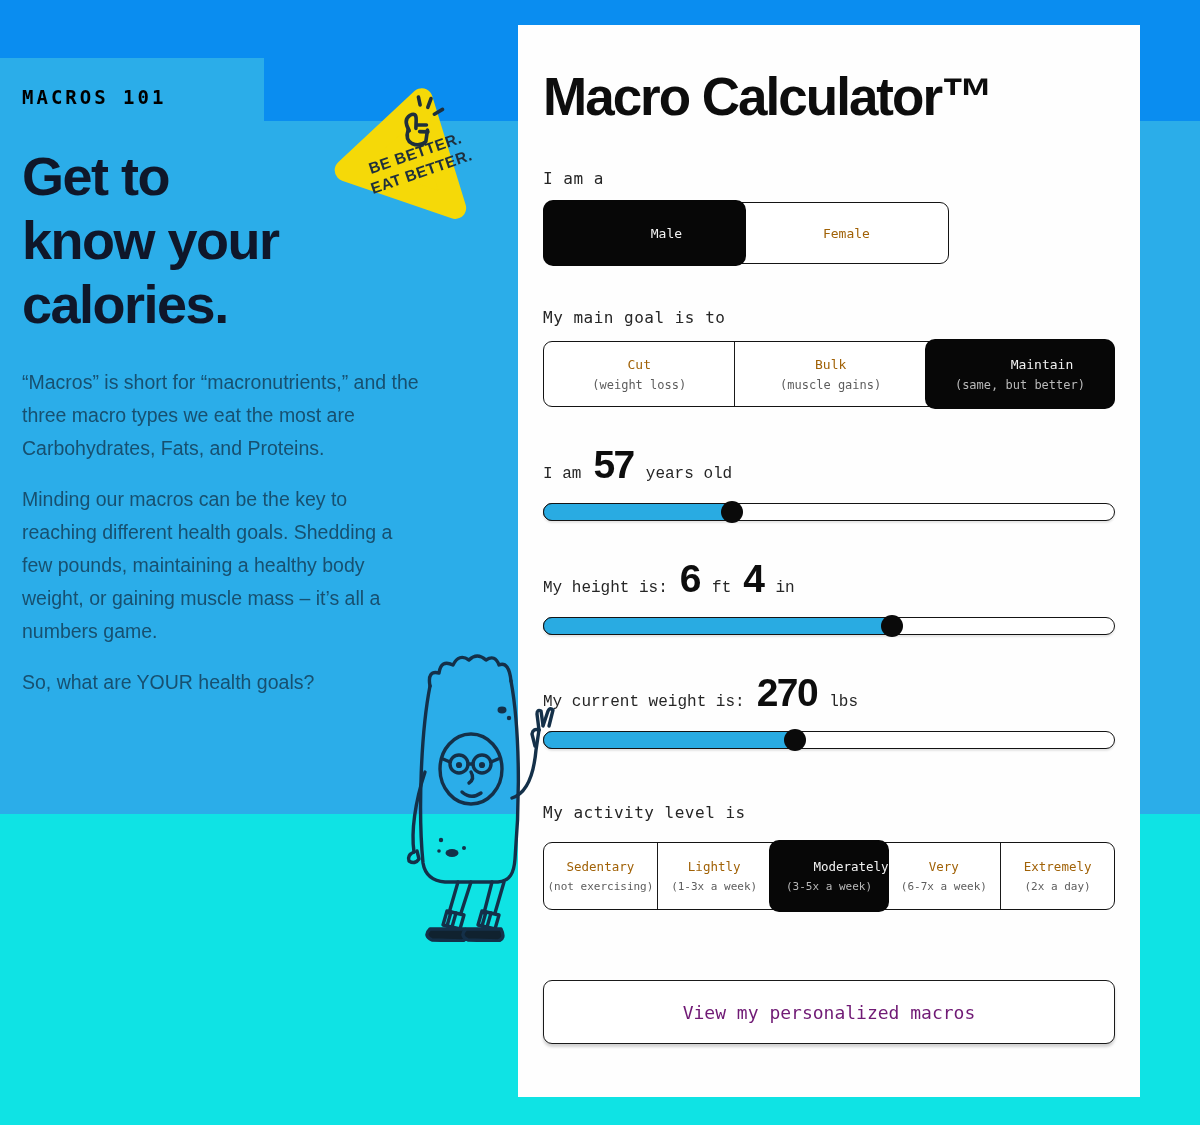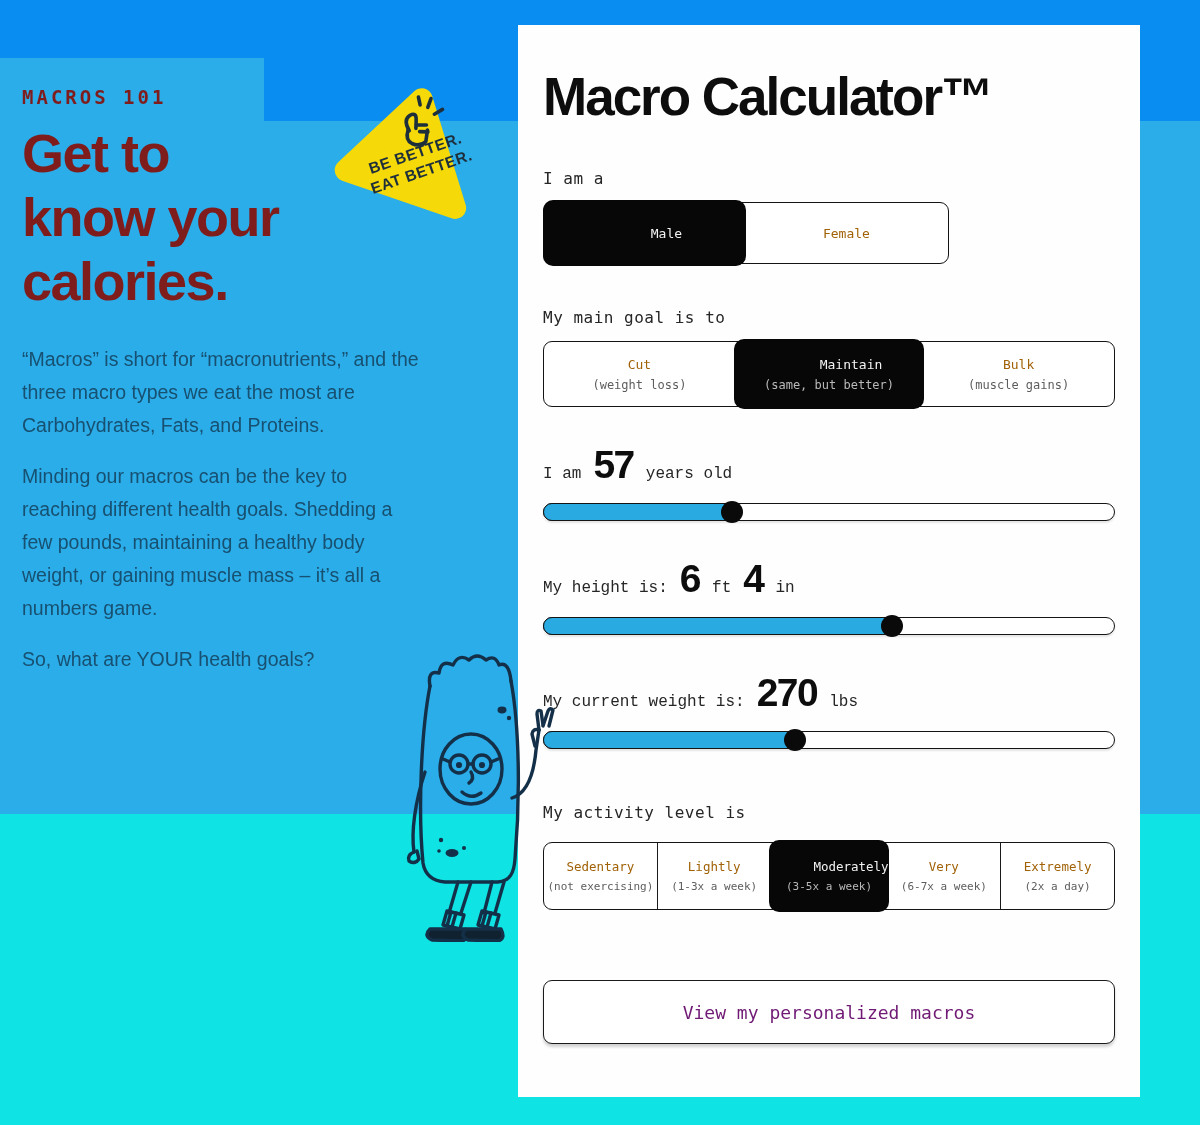--- a/index.html
+++ b/index.html
@@ -13,25 +13,25 @@
   }
   
   .bg-top    { position:absolute; left:0; top:0;    width:1200px; height:121px; }
   .bg-notch  { position:absolute; left:0; top:58px; width:264px;  height:63px;  }
   .bg-bottom { position:absolute; left:0; top:814px;width:1200px; height:311px; }
 
   
   .hero { position:absolute; left:22px; top:86px; width:440px; z-index:2; }
   .eyebrow {
     font-family:"DejaVu Sans Mono","Liberation Mono",monospace;
-    font-weight:bold; font-size:19px; letter-spacing:3px; color:#7f1d1d;
+    font-weight:bold; font-size:19px; letter-spacing:3px; color:#000000;
   }
   .headline {
-    margin-top:13px; font-size:54px; line-height:64px; font-weight:bold;
-    letter-spacing:-1.5px; color:#7f1d1d;
+    margin-top:36px; font-size:54px; line-height:64px; font-weight:bold;
+    letter-spacing:-1.5px; color:#0f172a;
   }
   .hero p {
     width:405px; font-size:19.5px; line-height:33px; color:#175070;
     margin-top:30px; font-weight:500;
   }
   .hero p + p { margin-top:18px; }
   .hero .closing { margin-top:18px; }
 
   
   .badge { position:absolute; left:333px; top:82px; z-index:3; }
@@ -224,27 +224,27 @@
         <span class="t">Female</span>
       </div>
     </div>
 
     <div class="field-label mt-label">My main goal is to</div>
     <div class="segmented goal-control mt-widget">
       <div class="seg">
         <span class="t">Cut</span>
         <span class="s">(weight loss)</span>
       </div>
+      <div class="seg">
+        <span class="t">Bulk</span>
+        <span class="s">(muscle gains)</span>
+      </div>
       <div class="seg on">
         <span class="t">Maintain</span>
         <span class="s">(same, but better)</span>
-      </div>
-      <div class="seg">
-        <span class="t">Bulk</span>
-        <span class="s">(muscle gains)</span>
       </div>
     </div>
 
     <div class="value-row mt-row">
       <span class="mono">I am</span>
       <span class="big">57</span>
       <span class="mono">years old</span>
     </div>
     <div class="slider">
       <div class="fill" style="width: calc(33% + 2px);"></div>

